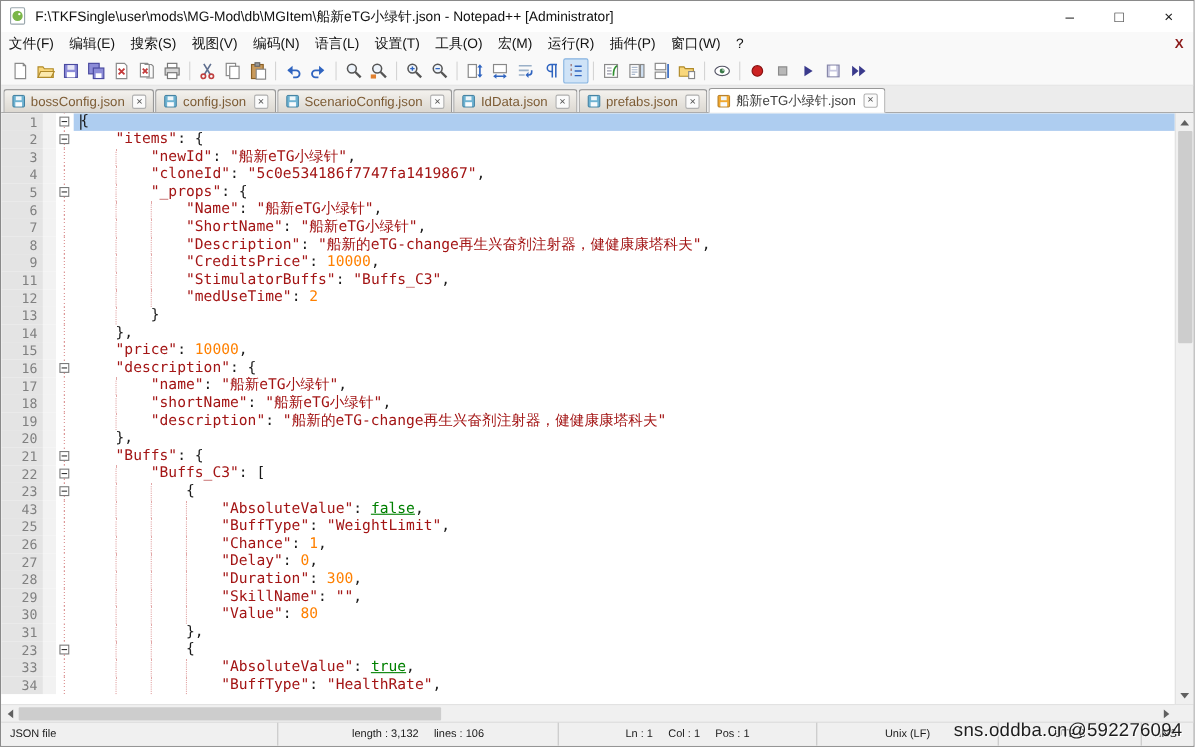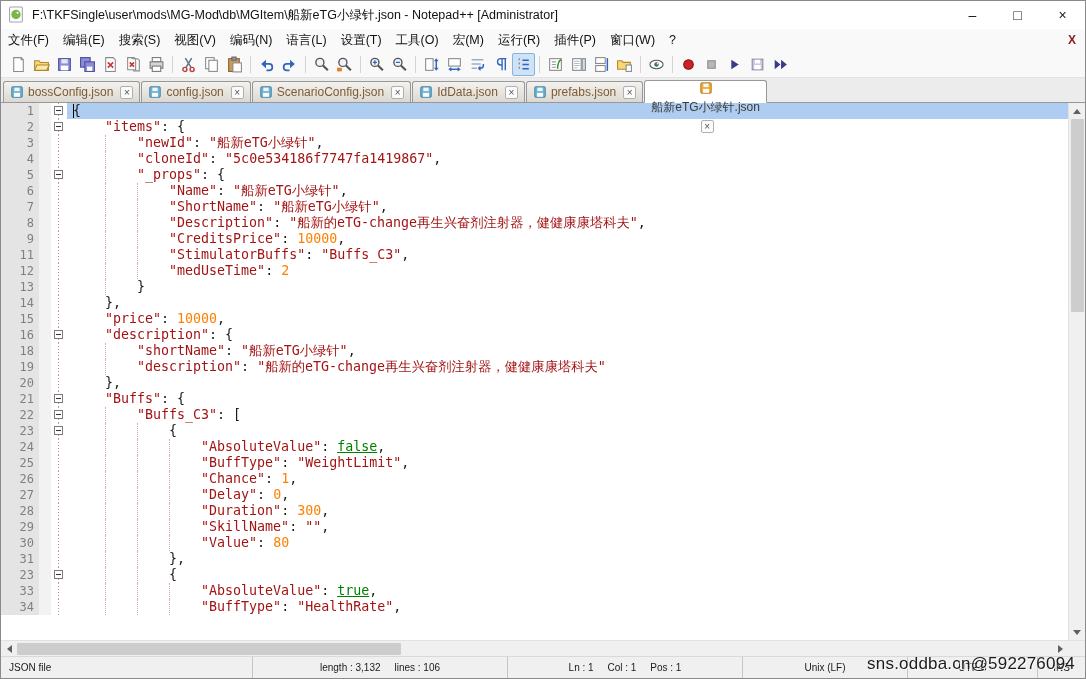--- a/index.html
+++ b/index.html
@@ -33,21 +33,21 @@
   .tbtn svg{width:17px;height:17px;display:block;}
   .tbtn.pressed{background:#cfe3f7;border-color:#86b3e0;}
   .tsep{width:1px;height:17px;background:#d4d4d4;margin:0 4px;flex:none;}
   
   .tabbar{height:25px;background:#ececec;border-bottom:1px solid #989898;display:flex;align-items:flex-end;
     padding:2px 2px 0 2px;flex:none;}
   .tab{display:inline-flex;align-items:center;gap:4px;height:21px;padding:0 6px;
     border:1px solid #989898;border-bottom:none;border-radius:3px 3px 0 0;
     background:linear-gradient(#f4f2ee,#dcd8d1);margin-right:1px;flex:none;}
   .tab .tab-label{font-size:12px;color:#7d5c35;white-space:nowrap;}
-  .tab.active{background:#fff;height:23px;margin-bottom:-1px;border-bottom:1px solid #fff;position:relative;z-index:2;flex-direction:column;}
+  .tab.active{background:#fff;height:23px;margin-bottom:-1px;border-bottom:1px solid #fff;position:relative;z-index:2;}
   .tab.active .tab-label{color:#3c3c3c;}
   .tab-icon{width:14px;height:14px;flex:none;}
   .tab-icon svg{width:14px;height:14px;display:block;}
   .tab-close{width:13px;height:13px;border:1px solid #b0b0b0;border-radius:2px;background:#fbfbfb;
     color:#555;font-size:10px;line-height:11px;text-align:center;margin-left:3px;flex:none;}
   
   .editor{flex:1;display:flex;min-height:0;background:#fff;}
   .edlines{flex:1;overflow:hidden;font-family:"DejaVu Sans Mono","Liberation Mono",monospace;
     font-size:13.3px;line-height:16px;color:var(--pun);}
   .eline{display:flex;height:16px;}
@@ -538,20 +538,28 @@
         <div class="eline">
           <span class="lnum">16</span>
           <span class="lbm"></span>
           <span class="lfold">
             <i class="vline"></i>
             <i class="fbox"></i>
           </span>
           <span class="ltxt"><span class="iu"></span><span class="tk-k">"description"</span><span class="tk-p">: {</span></span>
         </div>
         <div class="eline">
+          <span class="lnum">17</span>
+          <span class="lbm"></span>
+          <span class="lfold">
+            <i class="vline"></i>
+          </span>
+          <span class="ltxt"><span class="iu"></span><span class="iu g"></span><span class="tk-k">"name"</span><span class="tk-p">: </span><span class="tk-s">"船新eTG小绿针"</span><span class="tk-p">,</span></span>
+        </div>
+        <div class="eline">
           <span class="lnum">18</span>
           <span class="lbm"></span>
           <span class="lfold">
             <i class="vline"></i>
           </span>
           <span class="ltxt"><span class="iu"></span><span class="iu g"></span><span class="tk-k">"shortName"</span><span class="tk-p">: </span><span class="tk-s">"船新eTG小绿针"</span><span class="tk-p">,</span></span>
         </div>
         <div class="eline">
           <span class="lnum">19</span>
           <span class="lbm"></span>
@@ -589,21 +597,21 @@
         <div class="eline">
           <span class="lnum">23</span>
           <span class="lbm"></span>
           <span class="lfold">
             <i class="vline"></i>
             <i class="fbox"></i>
           </span>
           <span class="ltxt"><span class="iu"></span><span class="iu g"></span><span class="iu g"></span><span class="tk-p">{</span></span>
         </div>
         <div class="eline">
-          <span class="lnum">24</span>
+          <span class="lnum">43</span>
           <span class="lbm"></span>
           <span class="lfold">
             <i class="vline"></i>
           </span>
           <span class="ltxt"><span class="iu"></span><span class="iu g"></span><span class="iu g"></span><span class="iu g"></span><span class="tk-k">"AbsoluteValue"</span><span class="tk-p">: </span><span class="tk-b">false</span><span class="tk-p">,</span></span>
         </div>
         <div class="eline">
           <span class="lnum">25</span>
           <span class="lbm"></span>
           <span class="lfold">

